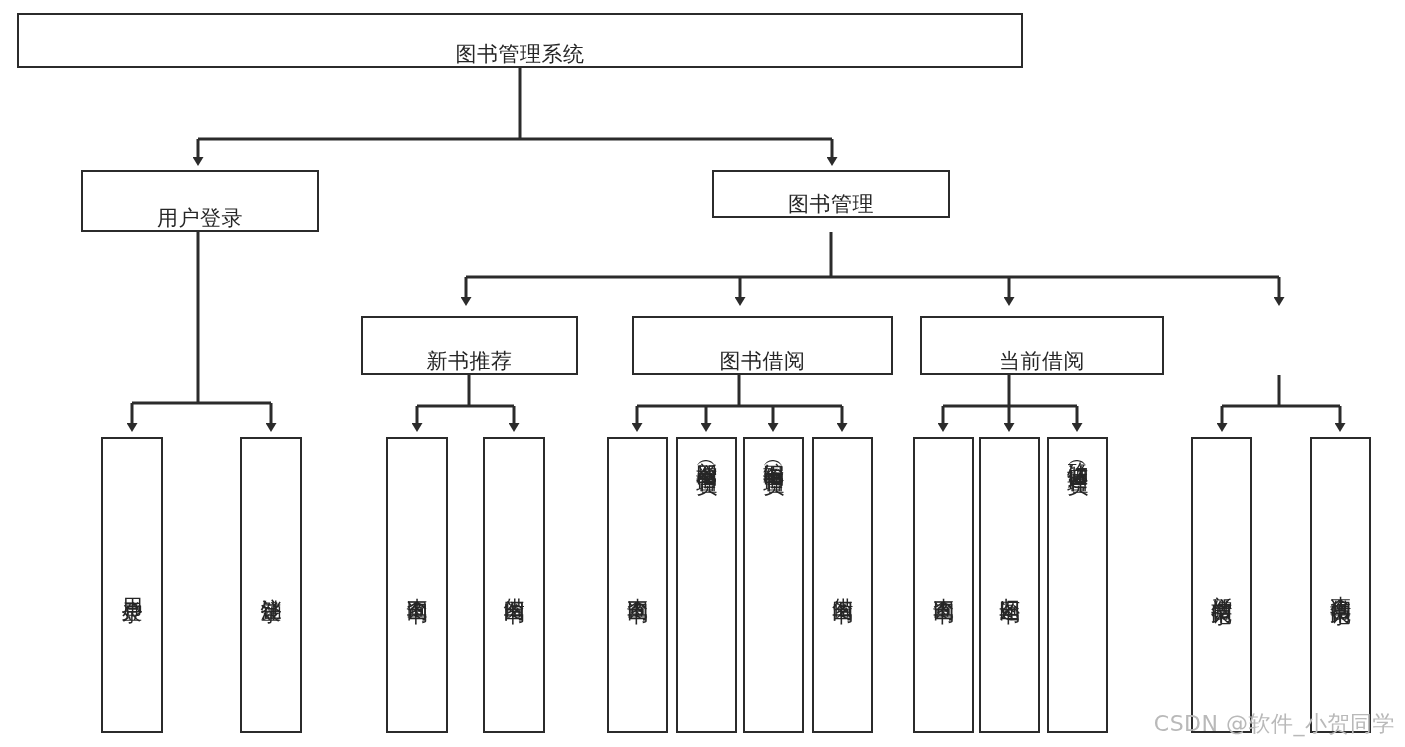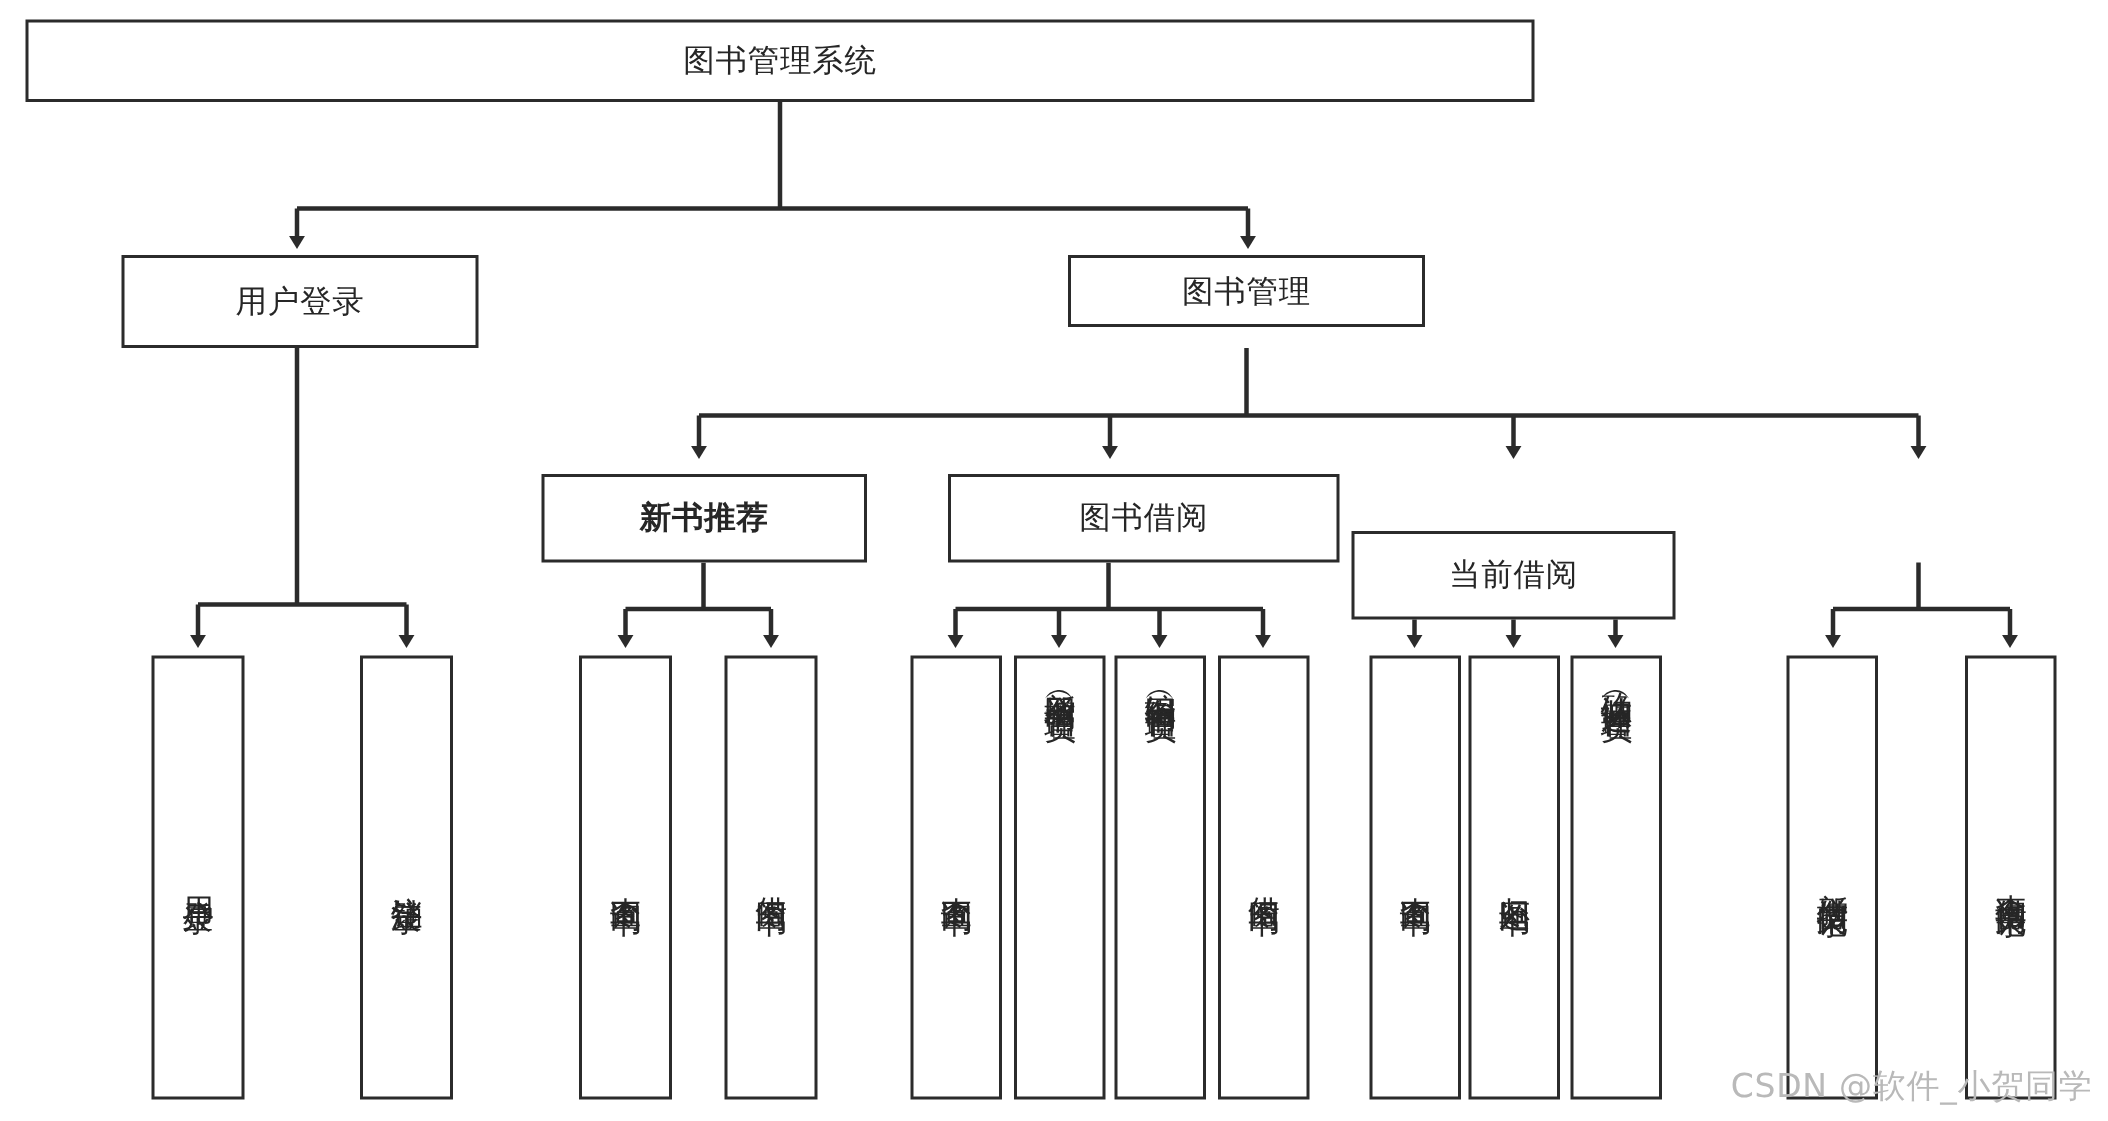--- a/index.html
+++ b/index.html
@@ -21,21 +21,21 @@
     top: 0;
     width: 1405px;
     height: 747px;
   }
   .node {
     position: absolute;
     box-sizing: border-box;
     border: 2px solid #2b2b2b;
     background: #ffffff;
     display: flex;
-    align-items: center;
+    align-items: flex-end;
     justify-content: center;
     color: #1a1a1a;
   }
   .node-label {
     font-size: 21px;
     line-height: 1.15;
     letter-spacing: 0.5px;
     white-space: nowrap;
     color: #262626;
   }
@@ -127,27 +127,27 @@
     <span class="node-label">图书管理系统</span>
   </div>
 
   <div class="node" style="left:81px; top:170px; width:238px; height:62px;">
     <span class="node-label">用户登录</span>
   </div>
   <div class="node" style="left:712px; top:170px; width:238px; height:48px;">
     <span class="node-label">图书管理</span>
   </div>
 
-  <div class="node" style="left:361px; top:316px; width:217px; height:59px;font-weight:bold;">
+  <div class="node" style="left:361px; top:316px; width:217px; height:59px;">
     <span class="node-label">新书推荐</span>
   </div>
   <div class="node" style="left:632px; top:316px; width:261px; height:59px;">
     <span class="node-label">图书借阅</span>
   </div>
-  <div class="node" style="left:901px; top:316px; width:216px; height:59px;margin-top:38px;">
+  <div class="node" style="left:920px; top:316px; width:244px; height:59px;">
     <span class="node-label">当前借阅</span>
   </div>
 
   <div class="node leaf" style="left:101px; top:437px; width:62px; height:296px;">
     <span class="node-label">用户登录</span>
   </div>
   <div class="node leaf" style="left:240px; top:437px; width:62px; height:296px;">
     <span class="node-label">注销登录</span>
   </div>
 

